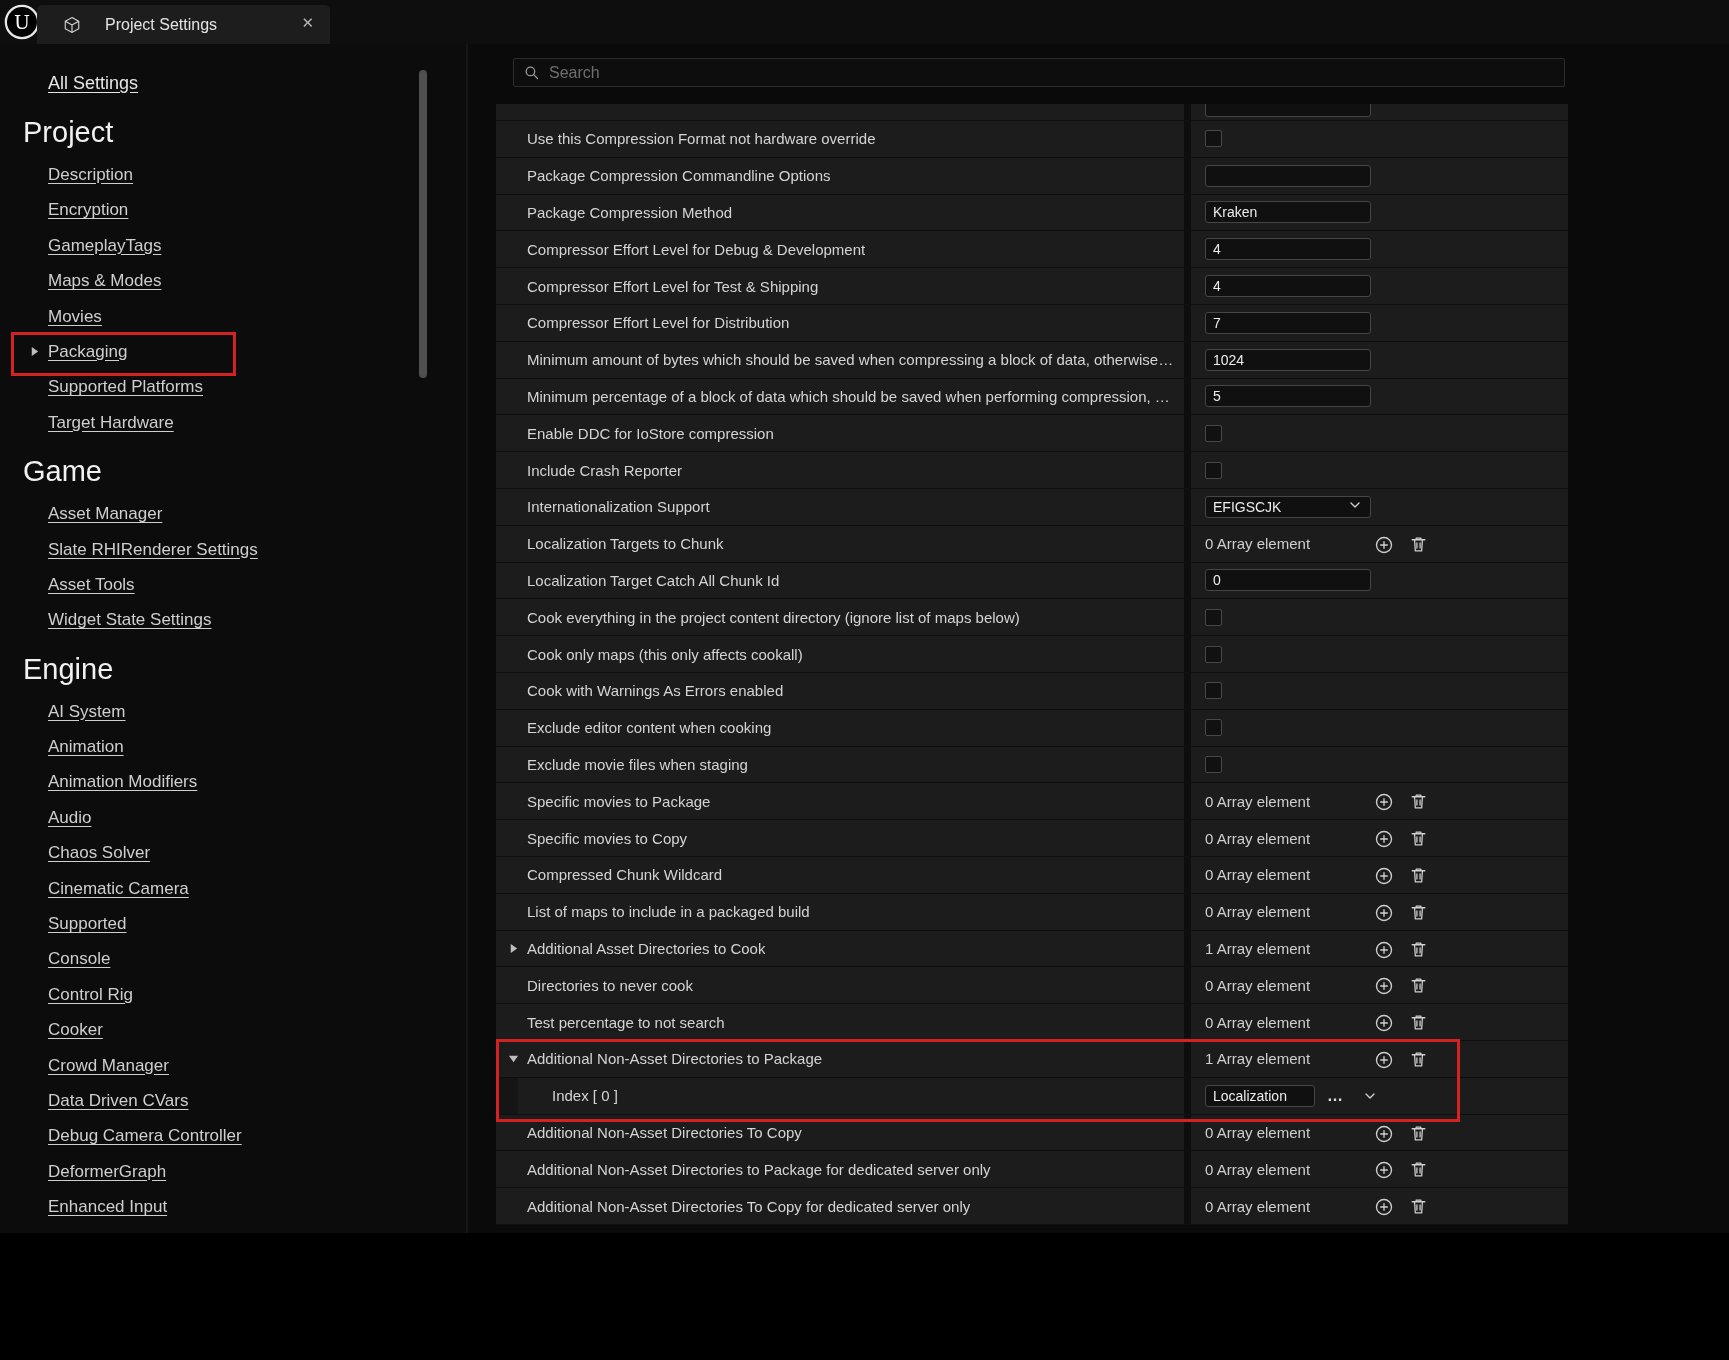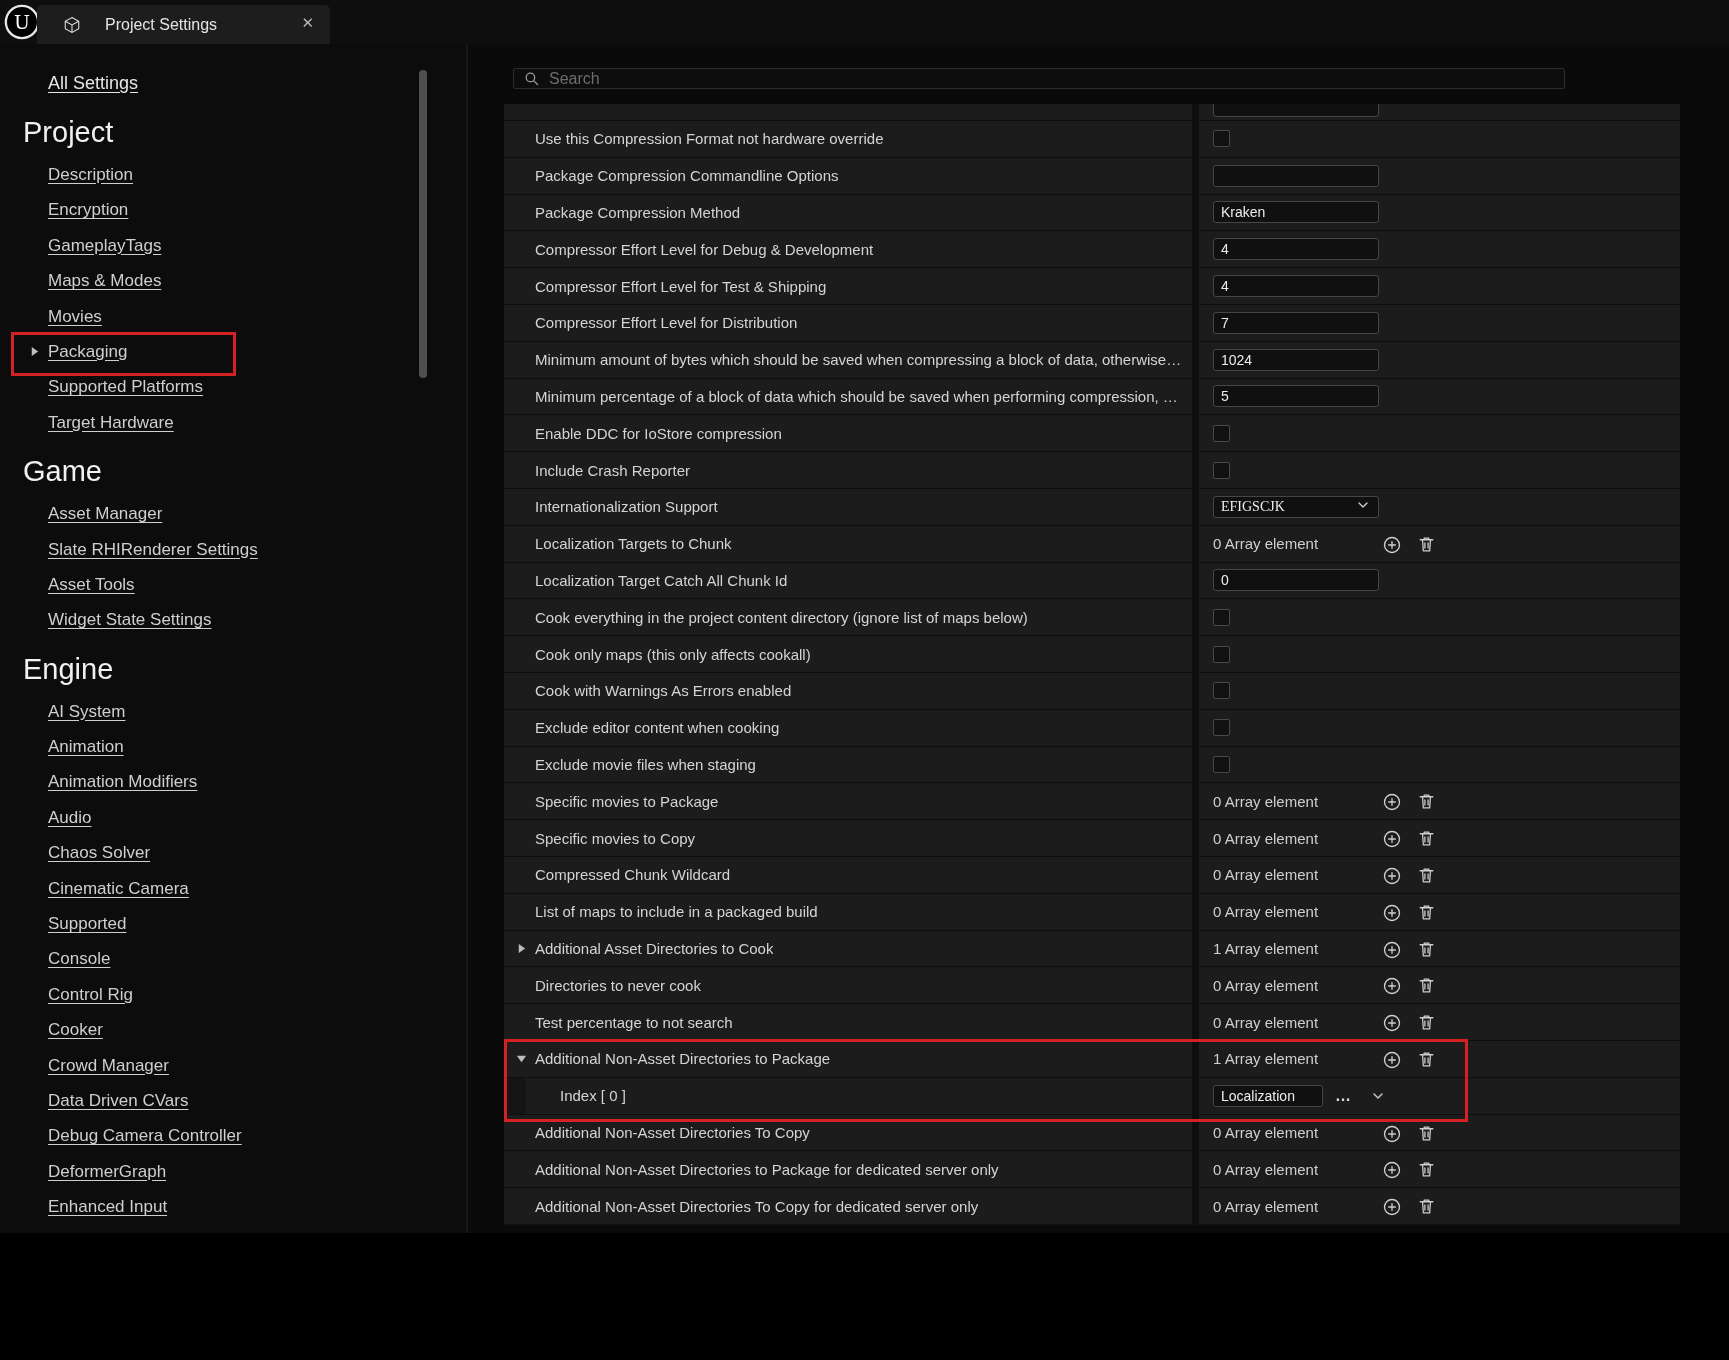--- a/index.html
+++ b/index.html
@@ -22,40 +22,40 @@
   .side-item { position:relative; height:35.4px; line-height:35.4px; padding-left:48px; font-size:17px; color:#cfcfcf; cursor:pointer; white-space:nowrap; }
   .side-item-label { text-decoration:underline; text-underline-offset:3px; }
   .side-item .sel-tri { position:absolute; left:29px; top:12px; display:flex; }
   .side-item.selected::after { content:''; position:absolute; left:11px; top:-2px; width:219px; height:38px;
         border:3px solid #d42222; pointer-events:none; }
   .side-scrollbar { position:absolute; left:419px; top:26px; width:8px; height:308px; background:#4f4f4f; border-radius:4px; cursor:pointer; }
   .v-divider { position:absolute; left:466px; top:44px; width:2px; height:1189px; background:#171717; }
 
   
   .main { position:absolute; left:468px; top:44px; width:1261px; height:1189px; background:#0a0a0a; }
-  .search-bar { position:absolute; left:45px; top:24px; width:1052px; height:21px; background:#0d0d0d;
+  .search-bar { position:absolute; left:45px; top:14px; width:1052px; height:29px; background:#0d0d0d;
         border:1px solid #2c2c2c; border-radius:2px; display:flex; align-items:center; }
   .search-icon { margin-left:9px; display:flex; }
   .search-input { background:transparent; border:none; outline:none; color:#cfcfcf; font-size:16px; margin-left:9px; width:960px; font-family:inherit; }
   .search-input::placeholder { color:#6e6e6e; }
 
-  .rows { position:absolute; left:36px; top:60px; width:1176px; }
+  .rows { position:absolute; left:28px; top:60px; width:1072px; }
   .row { display:flex; height:36.8px; border-bottom:1px solid #0f0f0f; background:#1c1c1c; position:relative; }
   .cell-label { width:695px; border-right:7px solid #0e0e0e; display:flex; align-items:center; padding-left:31px; overflow:hidden; }
   .lbl { font-size:15px; color:#d4d4d4; white-space:nowrap; overflow:hidden; text-overflow:ellipsis; max-width:650px; }
   .expander { margin-left:-19px; margin-right:8px; display:flex; cursor:pointer; }
   .cell-value { flex:1; position:relative; display:flex; align-items:center; padding-left:14px; }
 
   .checkbox { width:17px; height:17px; background:#111; border:1px solid #484848; border-radius:2px; cursor:pointer; }
   .text-input { width:166px; height:22px; background:#101010; border:1px solid #464646; border-radius:3px;
         color:#ededed; font-size:14px; padding:0 7px; font-family:inherit; outline:none; }
   .text-input.small { width:110px; }
   .dropdown { width:166px; height:22px; background:#101010; border:1px solid #464646; border-radius:3px;
         display:flex; align-items:center; justify-content:space-between; padding:0 7px; cursor:pointer; }
-  .dd-label { font-size:14px; color:#ededed;font-family:Liberation Serif, serif; }
+  .dd-label { font-size:14px; color:#ededed; }
   .array-text { font-size:15px; color:#cfcfcf; }
   .btn-plus  { position:absolute; left:183px; top:9px; display:flex; cursor:pointer; }
   .btn-trash { position:absolute; left:218px; top:9px; display:flex; cursor:pointer; }
   .btn-dots { margin-left:12px; color:#dddddd; font-size:16px; font-weight:bold; letter-spacing:1px; cursor:pointer; line-height:10px; }
   .inline-chev { margin-left:18px; display:flex; cursor:pointer; }
 
   .row.child { box-shadow:inset 22px 0 0 0 #151515;justify-content:flex-end; }
   .row.child .cell-label { padding-left:56px; }
 
   .row.partial { height:17px; overflow:hidden; }

